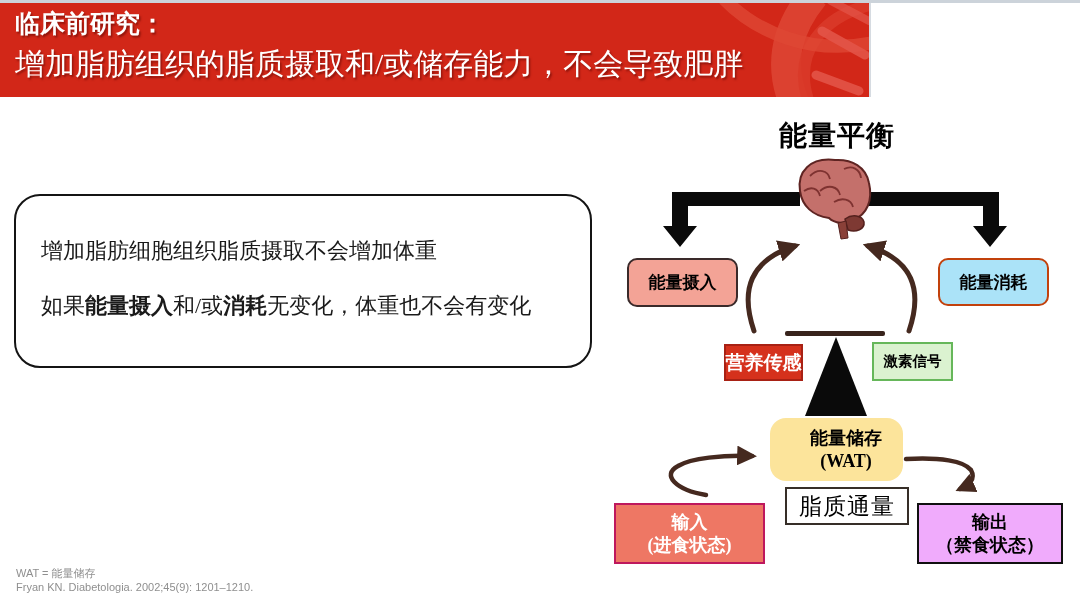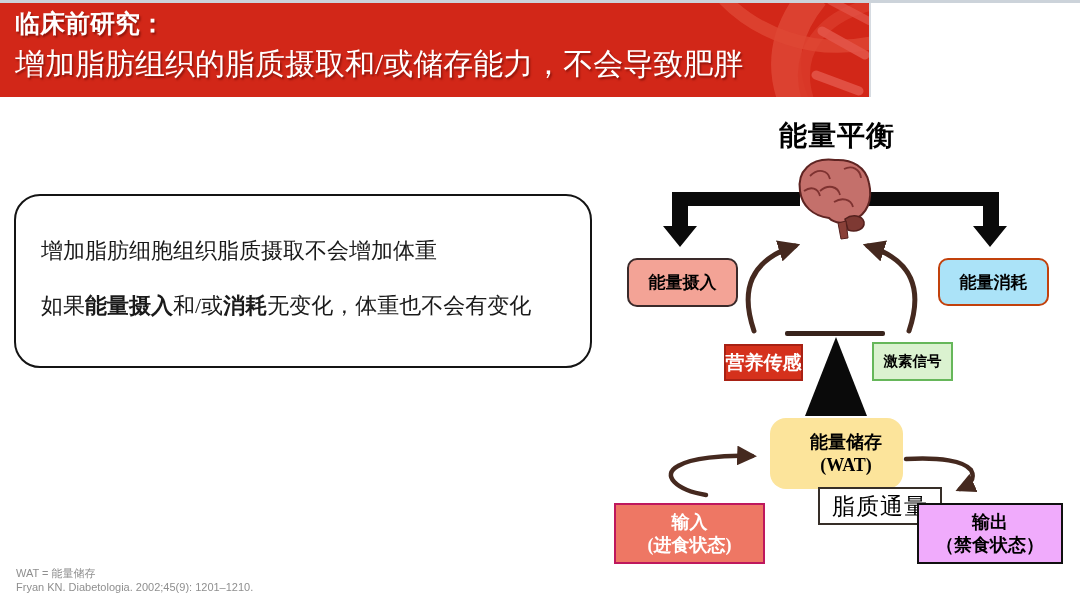--- a/index.html
+++ b/index.html
@@ -37,22 +37,22 @@
   .overlay{position:absolute;left:0;top:0;width:1080px;height:607px;pointer-events:none;}
   .dbox{
     position:absolute;box-sizing:border-box;display:flex;flex-direction:column;
     align-items:center;justify-content:center;text-align:center;color:#000;
     font-weight:bold;white-space:nowrap;
   }
   .b-intake{left:627px;top:258px;width:111px;height:49px;background:#f3a396;border:2px solid #3a2a2a;border-radius:10px;font-size:17px;}
   .b-expend{left:938px;top:258px;width:111px;height:48px;background:#abe3f8;border:2px solid #c2410c;border-radius:10px;font-size:17px;}
   .b-nutrient{left:724px;top:344px;width:79px;height:37px;background:#d5311c;border:2px solid #a82114;color:#fff;font-size:19px;}
   .b-hormone{left:872px;top:342px;width:81px;height:39px;background:#dbf2d0;border:2px solid #66b75a;font-size:14.5px;}
-  .b-storage{left:770px;top:418px;width:133px;height:71px;background:#fce49b;border-radius:16px;font-size:18px;line-height:23px;padding-left:19px;}
-  .b-flux{left:818px;top:487px;width:124px;height:38px;background:#ffffff;border:2px solid #362e28;font-size:23px;font-weight:normal;letter-spacing:1px;}
+  .b-storage{left:770px;top:418px;width:133px;height:63px;background:#fce49b;border-radius:16px;font-size:18px;line-height:23px;padding-left:19px;}
+  .b-flux{left:785px;top:487px;width:124px;height:38px;background:#ffffff;border:2px solid #362e28;font-size:23px;font-weight:normal;letter-spacing:1px;}
   .b-input{left:614px;top:503px;width:151px;height:61px;background:#ee7764;border:2px solid #be185d;color:#fff;font-size:18px;line-height:23px;}
   .b-output{left:917px;top:503px;width:146px;height:61px;background:#f0abfc;border:2px solid #101010;font-size:18px;line-height:23px;}
   
   .footer{
     position:absolute;left:16px;top:566px;font-family:"Liberation Sans","DejaVu Sans",sans-serif;
     font-size:11px;line-height:14px;color:#8f8f8f;
   }
 </style>
 </head>
 <body>

